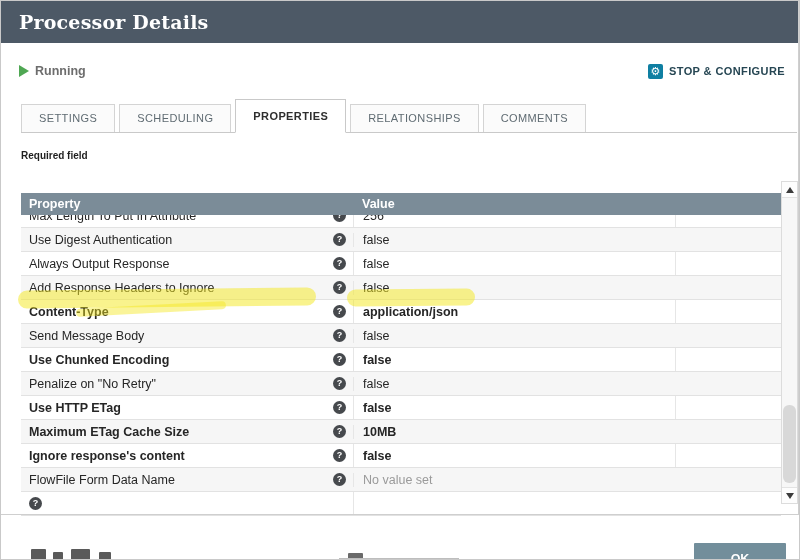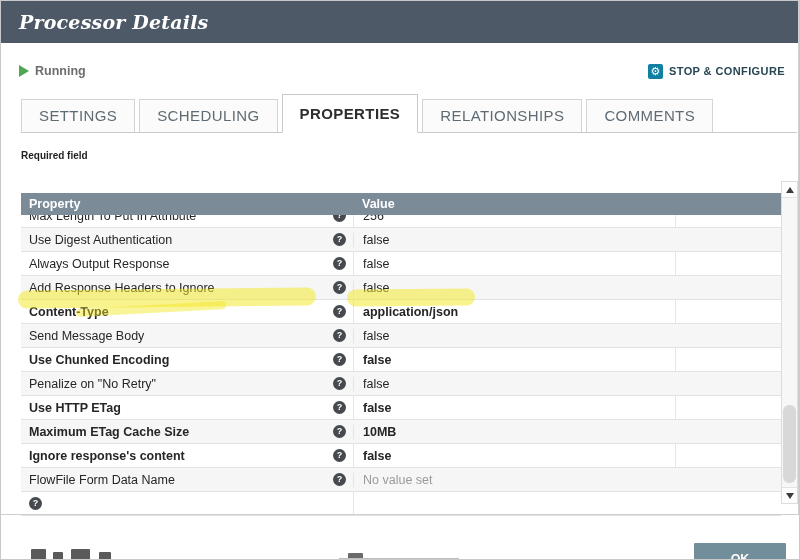--- a/index.html
+++ b/index.html
@@ -9,21 +9,20 @@
     border:1px solid #c9c9c9; overflow:hidden;
     font-family:"Liberation Sans", sans-serif; color:#262626;
   }
 
   
   .titlebar {
     height:42px; background:#4d5966; color:#fff;
     display:flex; align-items:center; padding-left:18px;
     font-family:"DejaVu Serif", serif; font-size:19px; font-weight:bold;
     letter-spacing:.2px;
-    font-style:italic;
   }
 
   
   .statusbar {
     height:56px; display:flex; align-items:center;
     padding:0 14px 0 18px; background:#fff;
   }
   .run-wrap { display:flex; align-items:center; gap:6px; }
   .play-tri {
     width:0; height:0;
@@ -39,21 +38,21 @@
     color:#fff; font-size:11px; line-height:15px; text-align:center;
   }
   .stopcfg-label { font-size:11px; font-weight:bold; color:#264653; letter-spacing:.4px; }
 
   
   .tabsbar {
     margin:0 2px 0 20px; display:flex; align-items:flex-end;
     border-bottom:1px solid #c9c9c9; height:34px; gap:4px;
   }
   .tab {
-    font-size:15px; letter-spacing:.4px; color:#5f6b72;
+    font-size:11px; letter-spacing:.4px; color:#5f6b72;
     background:#fbfbfb; border:1px solid #d4d4d4; border-bottom:none;
     padding:7px 17px 8px; cursor:pointer;
   }
   .tab.active {
     background:#fff; border:1px solid #c9c9c9; border-bottom:1px solid #fff;
     margin-bottom:-1px; padding:10px 17px 10px; font-weight:bold; color:#2e2e2e;
   }
 
   .required-note { margin:17px 0 0 20px; font-size:10px; font-weight:bold; color:#1f1f1f; }
 

